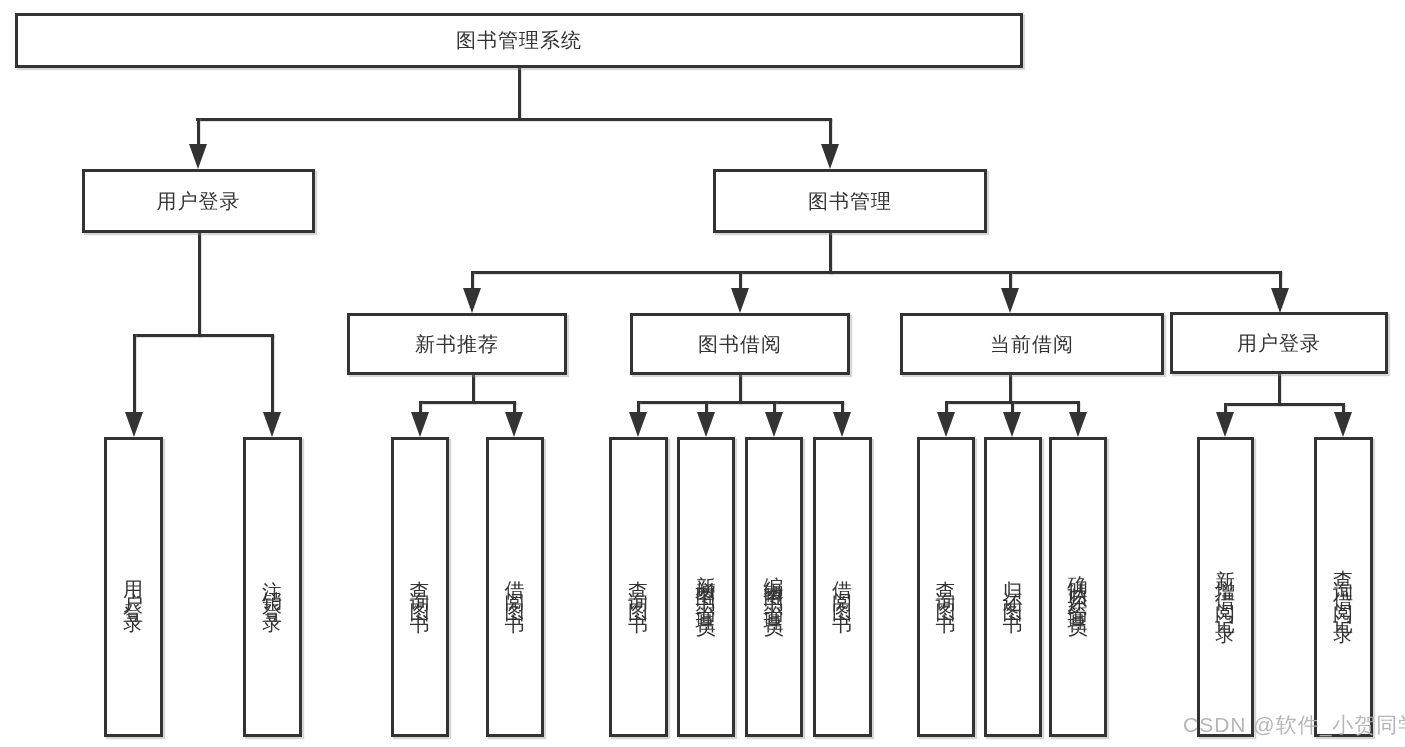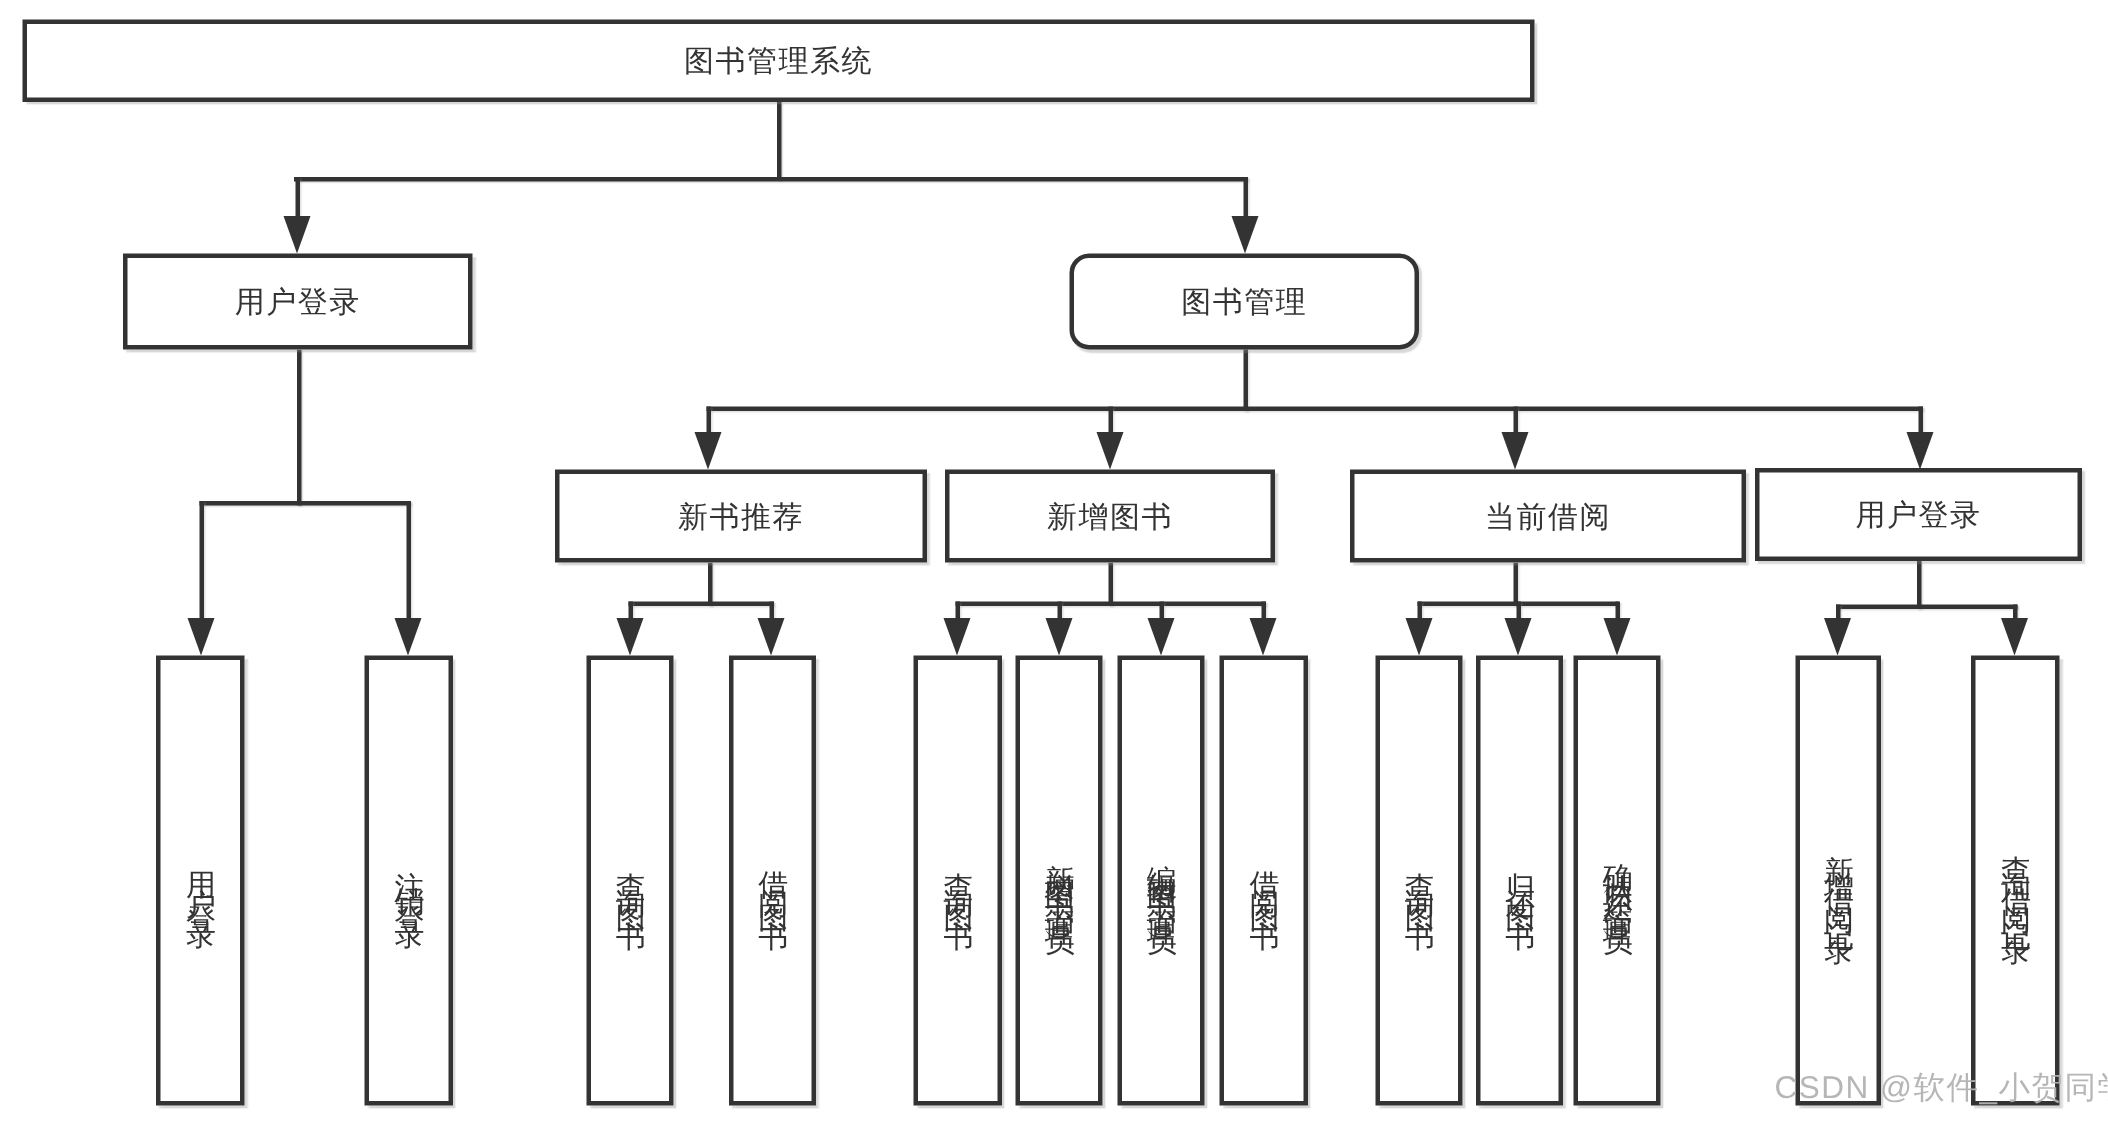--- a/index.html
+++ b/index.html
@@ -55,29 +55,29 @@
 
 <div id="stage">
 
   <div class="node hnode" style="left:15px;top:13px;width:1008px;height:55px;">
     <span>图书管理系统</span>
   </div>
 
   <div class="node hnode" style="left:82px;top:169px;width:233px;height:64px;">
     <span>用户登录</span>
   </div>
-  <div class="node hnode" style="left:713px;top:169px;width:233px;height:64px;border-radius:13px;">
+  <div class="node hnode" style="left:713px;top:169px;width:274px;height:64px;">
     <span>图书管理</span>
   </div>
 
-  <div class="node hnode" style="left:370px;top:313px;width:248px;height:62px;">
+  <div class="node hnode" style="left:347px;top:313px;width:220px;height:62px;">
     <span>新书推荐</span>
   </div>
   <div class="node hnode" style="left:630px;top:313px;width:220px;height:62px;">
-    <span>新增图书</span>
+    <span>图书借阅</span>
   </div>
   <div class="node hnode" style="left:900px;top:313px;width:264px;height:62px;">
     <span>当前借阅</span>
   </div>
   <div class="node hnode" style="left:1170px;top:312px;width:218px;height:62px;">
     <span>用户登录</span>
   </div>
 
   <div class="node vbox" style="left:104px;top:437px;width:59px;height:300px;">
     <span class="vtext">用户登录</span>

